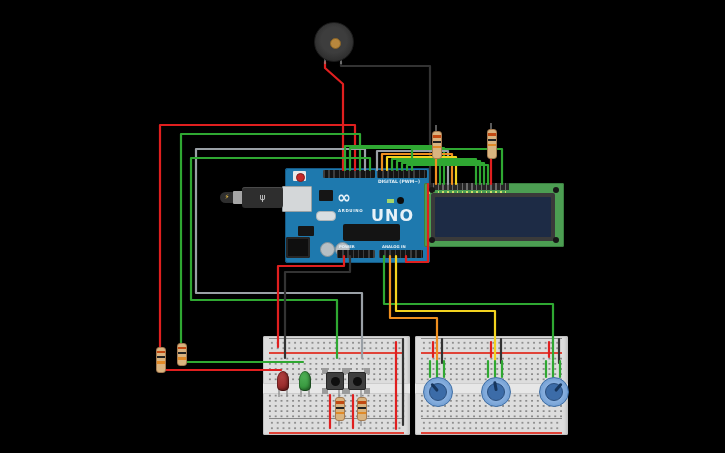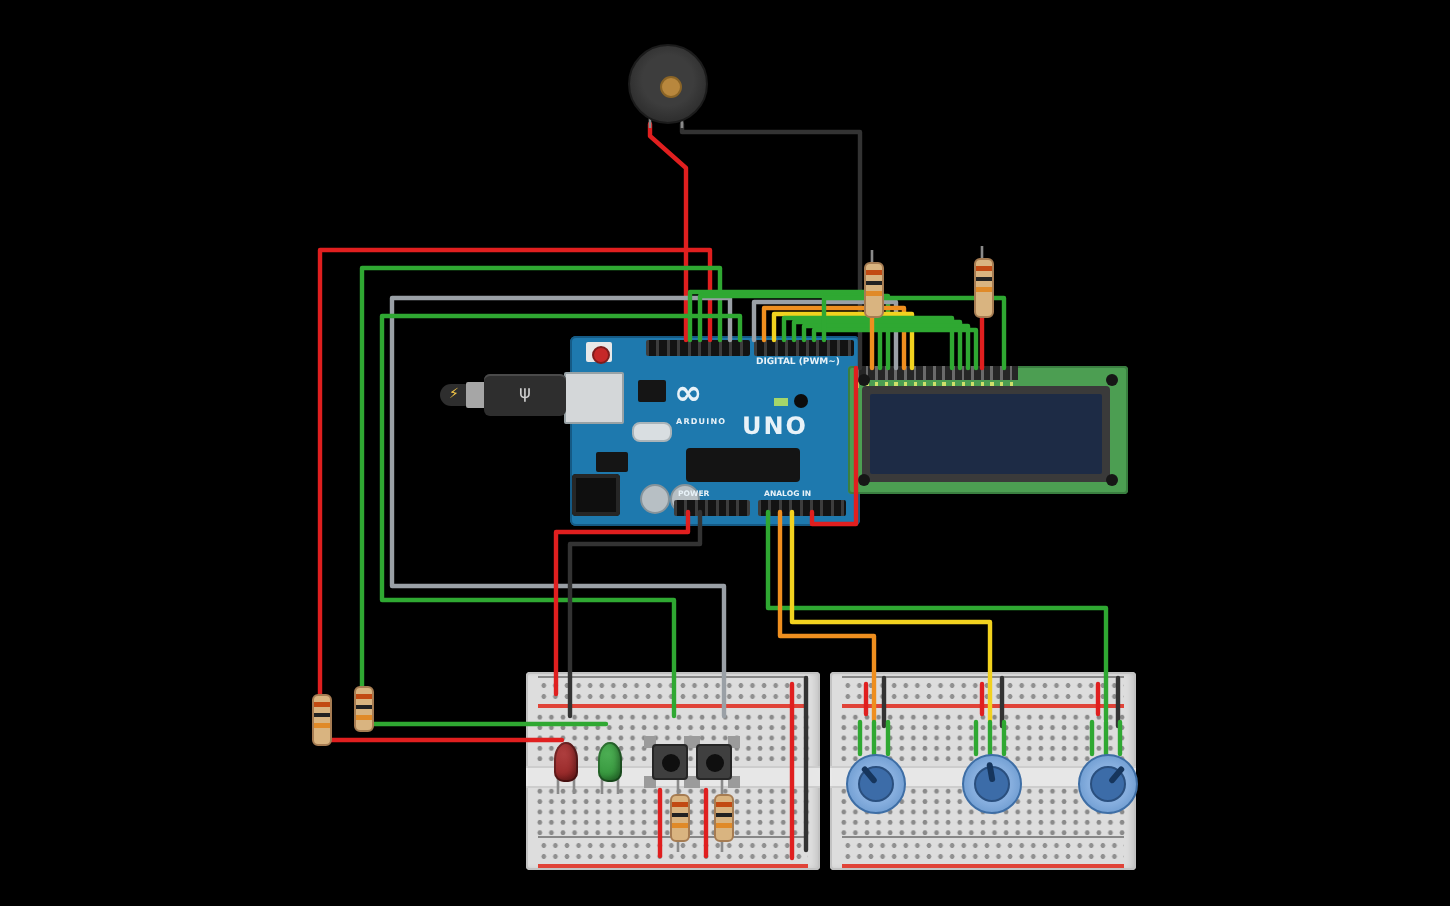--- a/index.html
+++ b/index.html
@@ -108,21 +108,21 @@
 
   <div class="arduino">
     <div class="reset">
         <i></i>
       </div>
     <div class="hdr" style="left:38px;top:2px;width:52px;height:8px"></div>
     <div class="hdr" style="left:92px;top:2px;width:50px;height:8px"></div>
     <div class="ar-label" style="top:11px;right:10px;font-size:4.5px">DIGITAL (PWM~)</div>
     <div class="ar-label" style="left:52px;top:22px;font-size:17px;line-height:14px">∞</div>
     <div class="ar-label" style="left:53px;top:40px;font-size:4px;letter-spacing:.6px">ARDUINO</div>
-    <div class="ar-label" style="left:86px;top:38px;font-size:12px;letter-spacing:1px">UNO</div>
+    <div class="ar-label" style="left:86px;top:38px;font-size:16px;letter-spacing:1px">UNO</div>
     <div class="onled"></div>
     <div class="blkdot"></div>
     <div class="chiplet" style="left:34px;top:22px;width:14px;height:11px"></div>
     <div class="xtal"></div>
     <div class="bigic"></div>
     <div class="chiplet" style="left:13px;top:58px;width:16px;height:10px"></div>
     <div class="cap" style="left:35px;top:74px"></div>
     <div class="cap" style="left:50px;top:74px"></div>
     <div class="jack"></div>
     <div class="usb-recept"></div>

